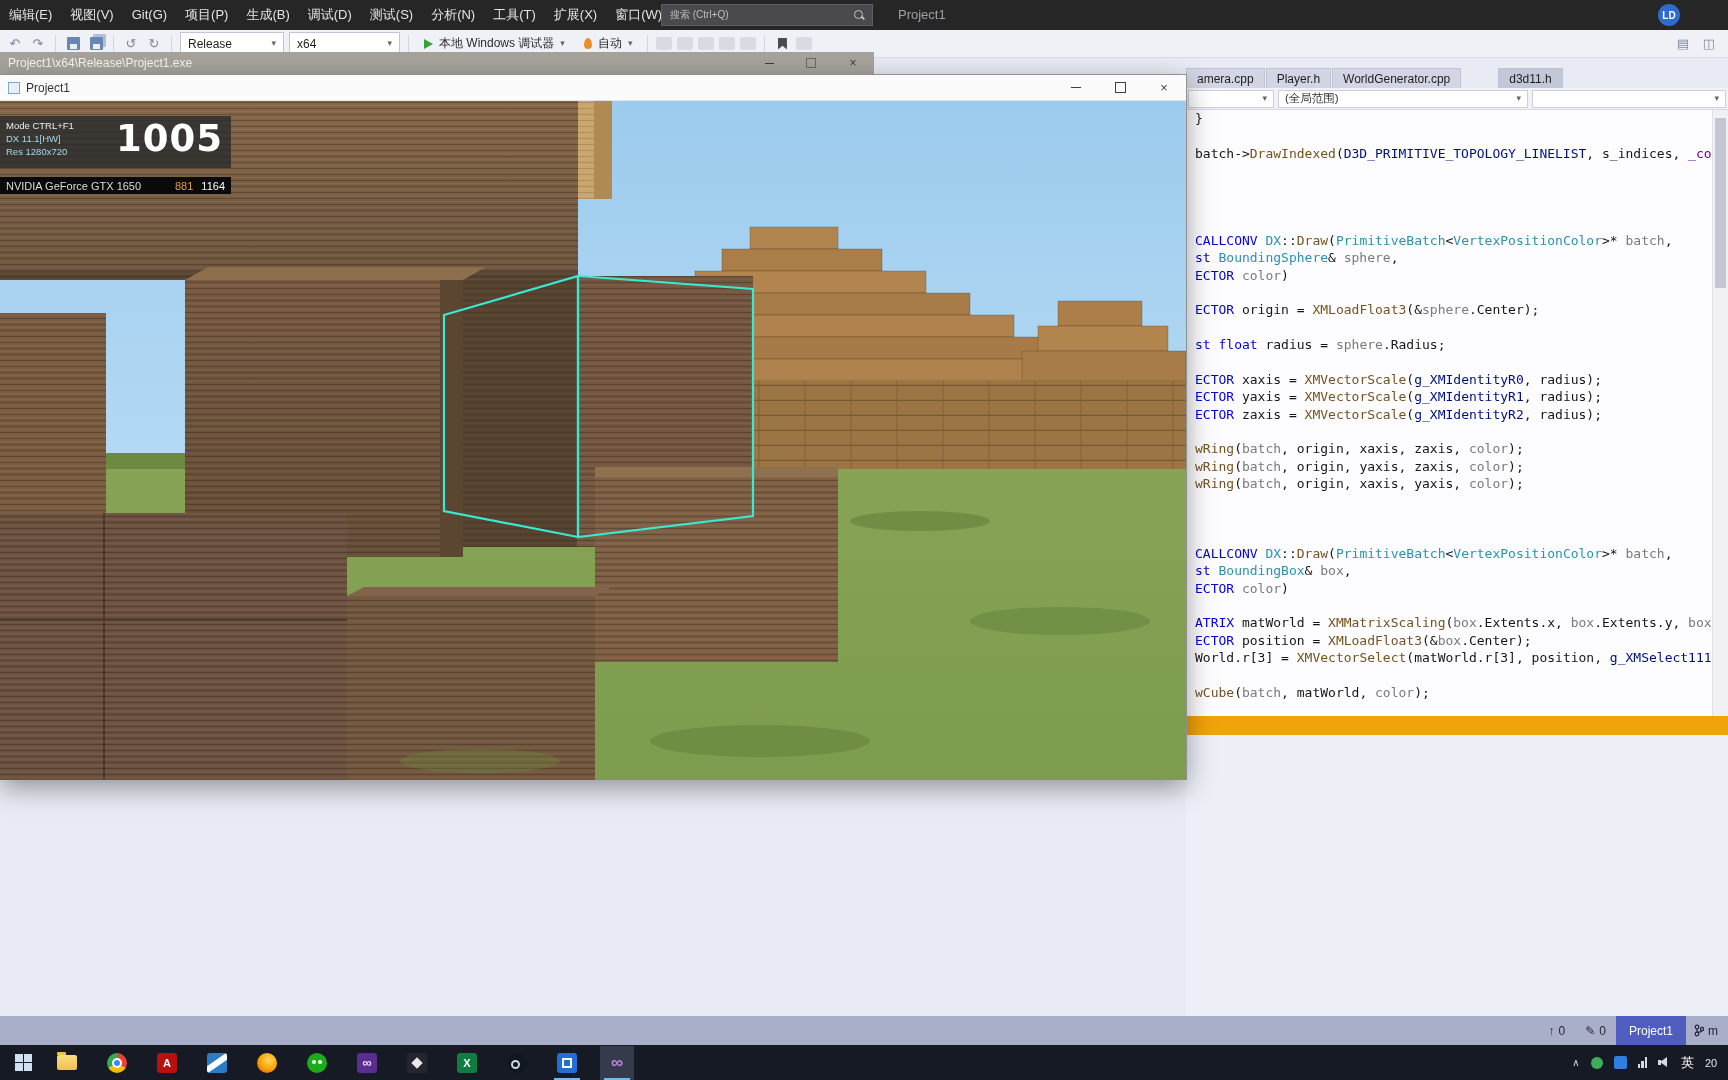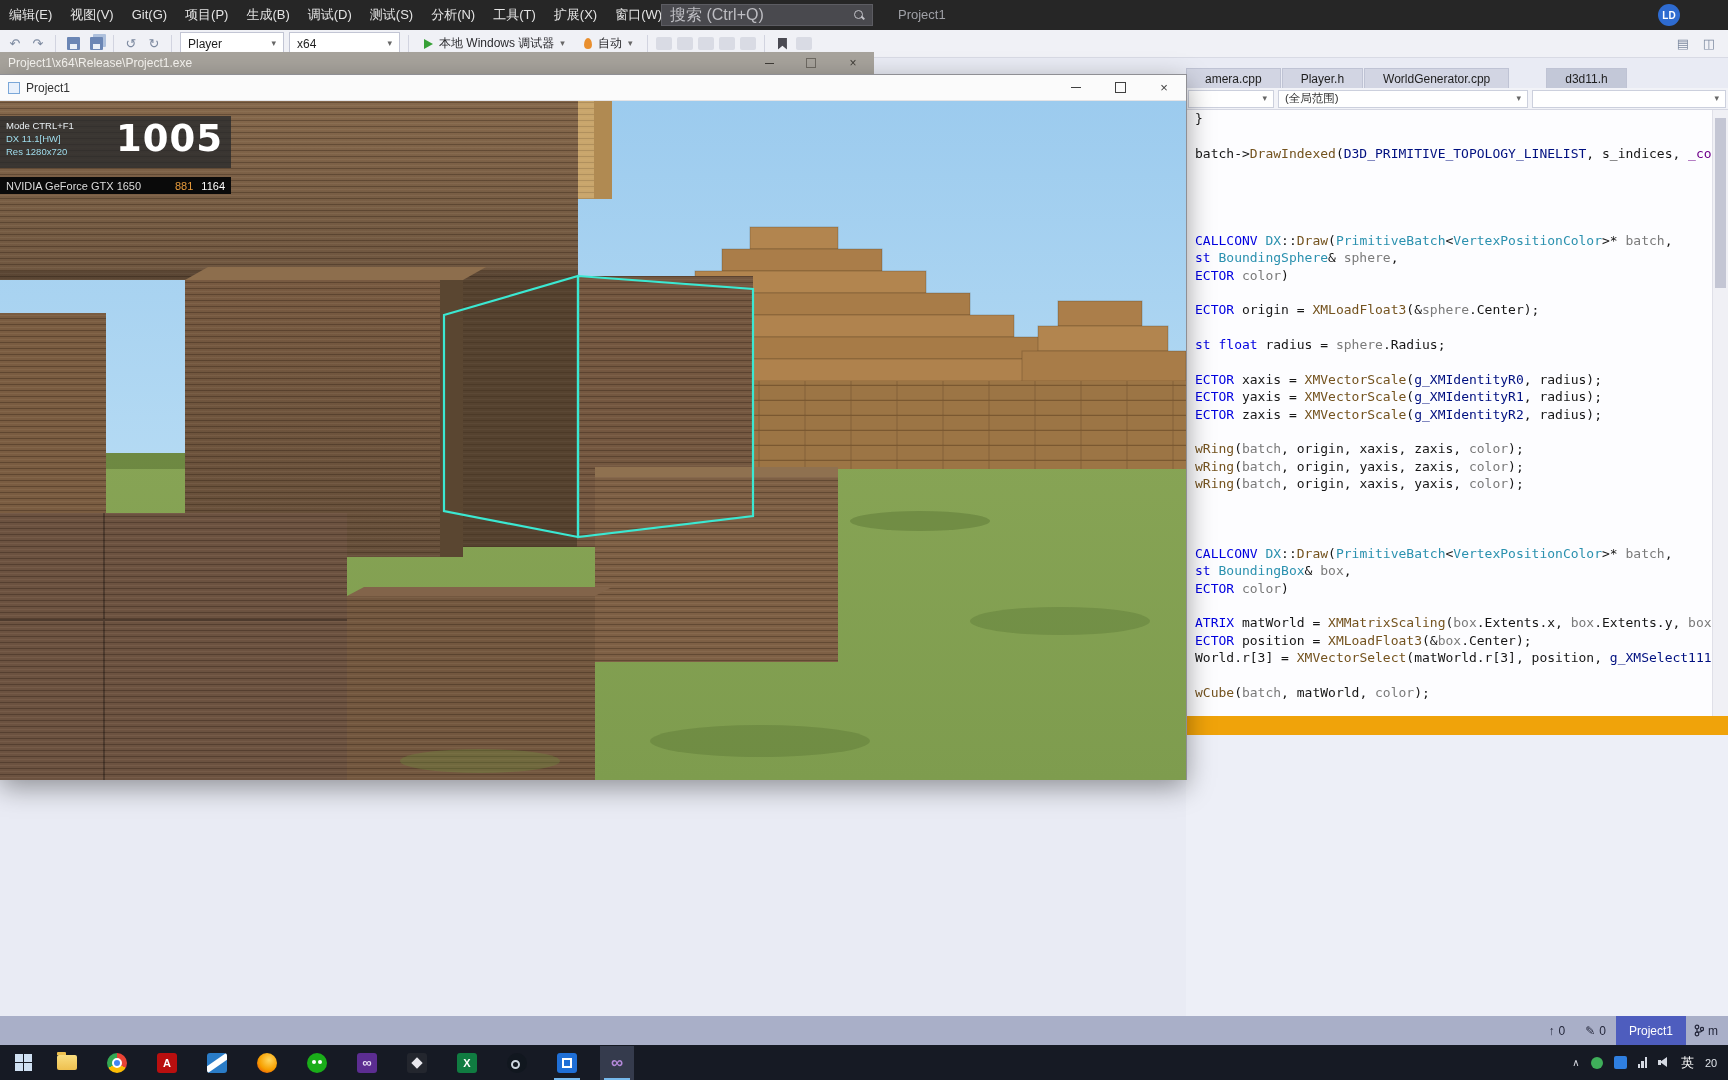--- a/index.html
+++ b/index.html
@@ -5,21 +5,21 @@
   html,body{margin:0;padding:0;background:#000;}
   .screen{position:relative;width:1728px;height:1080px;overflow:hidden;background:#E9EBF4;
           font-family:"Liberation Sans",sans-serif;-webkit-font-smoothing:antialiased;}
 
   
   .menubar{position:absolute;left:0;top:0;right:0;height:30px;background:#262626;z-index:40;
            display:flex;align-items:center;color:#E4E4E4;font-size:13px;}
   .menu-items{display:flex;align-items:center;height:100%;}
   .menu-item{padding:0 9px;line-height:30px;white-space:nowrap;}
   .search-box{position:absolute;left:661px;top:4px;width:212px;height:22px;background:#49494E;
-              border:1px solid #5C5C62;color:#BDBDC2;font-size:16px;display:flex;align-items:center;
+              border:1px solid #5C5C62;color:#BDBDC2;font-size:10px;display:flex;align-items:center;
               padding:0 8px;box-sizing:border-box;}
   .mag{margin-left:auto;position:relative;width:10px;height:10px;}
   .mag::before{content:"";position:absolute;left:0;top:0;width:7px;height:7px;border:1.5px solid #C2C2C8;border-radius:50%;}
   .mag::after{content:"";position:absolute;left:7px;top:7px;width:4px;height:1.5px;background:#C2C2C8;transform:rotate(45deg);}
   .vs-title{position:absolute;left:898px;top:0;line-height:30px;color:#9FA0A6;font-size:13px;}
   .avatar{position:absolute;right:48px;top:4px;width:22px;height:22px;border-radius:50%;background:#2E6BD0;
           color:#fff;font-size:10px;font-weight:bold;display:flex;align-items:center;justify-content:center;}
 
   
   .toolbar{position:absolute;left:0;top:30px;right:0;height:27px;background:#F0F1F6;border-bottom:1px solid #D8DAE4;
@@ -67,21 +67,21 @@
   .fps-big{margin-left:auto;padding:1px 8px 0 0;font-size:37px;font-weight:bold;color:#FFF;
            font-family:"DejaVu Sans",sans-serif;letter-spacing:1px;}
   .gpu-strip{position:absolute;left:0;top:76px;width:231px;height:17px;background:#0A0A0A;display:flex;
              align-items:center;font-size:11px;color:#DCDCDC;padding:0 6px;box-sizing:border-box;z-index:5;}
   .gpu-nums{margin-left:auto;display:flex;gap:8px;justify-content:flex-end;}
   .gpu-v1{color:#E79B3C;} .gpu-v2{color:#FFF;}
 
   
   .code-tabs{position:absolute;left:1186px;top:64px;right:0;height:24px;display:flex;align-items:flex-end;
              gap:1px;z-index:20;font-size:12px;color:#1E1E1E;overflow:hidden;}
-  .tab{height:20px;display:flex;align-items:center;padding:0 18px;background:#D2D5E3;
+  .tab{height:20px;display:flex;align-items:center;padding:0 10px;background:#D2D5E3;
        border:1px solid #BFC3D4;border-bottom:none;white-space:nowrap;box-sizing:border-box;}
   .tab.active{background:#C3C8D8;}
   .code-nav{position:absolute;left:1186px;top:88px;right:0;height:22px;background:#F2F3F8;
             border-bottom:1px solid #D5D7E2;display:flex;align-items:center;gap:4px;padding:0 2px;z-index:20;box-sizing:border-box;}
   .nav-dd{height:18px;background:#fff;border:1px solid #CCD0DD;display:flex;align-items:center;
           font-size:11.5px;color:#333;padding:0 6px;box-sizing:border-box;}
   .nav-dd .caret{margin-left:auto;padding-left:8px;}
   .nav-a{width:86px;} .nav-b{width:250px;} .nav-c{flex:1;}
   .code-area{position:absolute;left:1186px;top:110px;right:0;height:606px;background:#FDFDFF;overflow:hidden;z-index:15;
              font-family:"DejaVu Sans Mono","Liberation Mono",monospace;font-size:13px;}
@@ -178,21 +178,21 @@
         <span class="ic-save"></span>
       </div>
     <div class="tb-icon">
         <span class="ic-save all"></span>
       </div>
     <div class="tb-sep"></div>
     <div class="tb-icon">↺</div>
     <div class="tb-icon">↻</div>
     <div class="tb-sep"></div>
     <div class="tb-dd" style="width:88px;">
-      <span>Player</span>
+      <span>Release</span>
       <span class="caret" style="margin-left:auto;">▾</span>
     </div>
     <div class="tb-dd" style="width:95px;">
       <span>x64</span>
       <span class="caret" style="margin-left:auto;">▾</span>
     </div>
     <div class="tb-sep"></div>
     <div class="run-btn">
       <span class="play"></span>
       <span>本地 Windows 调试器</span>

